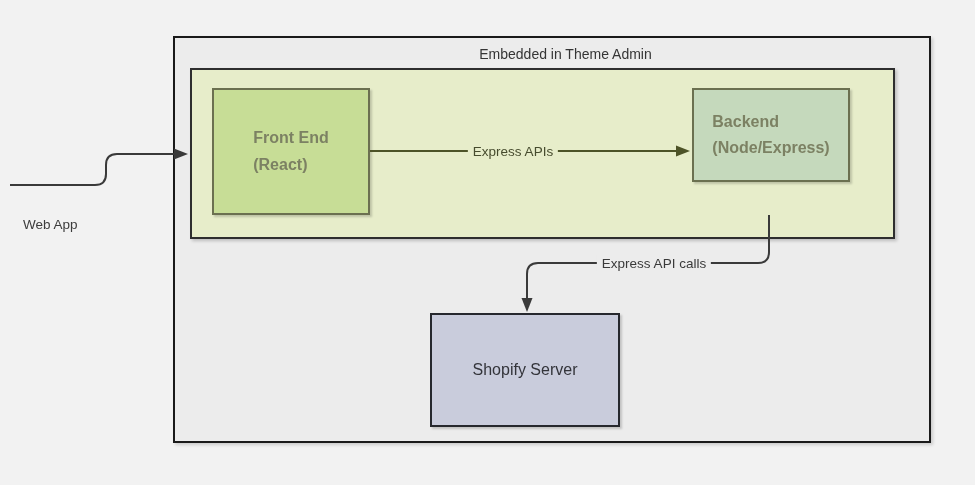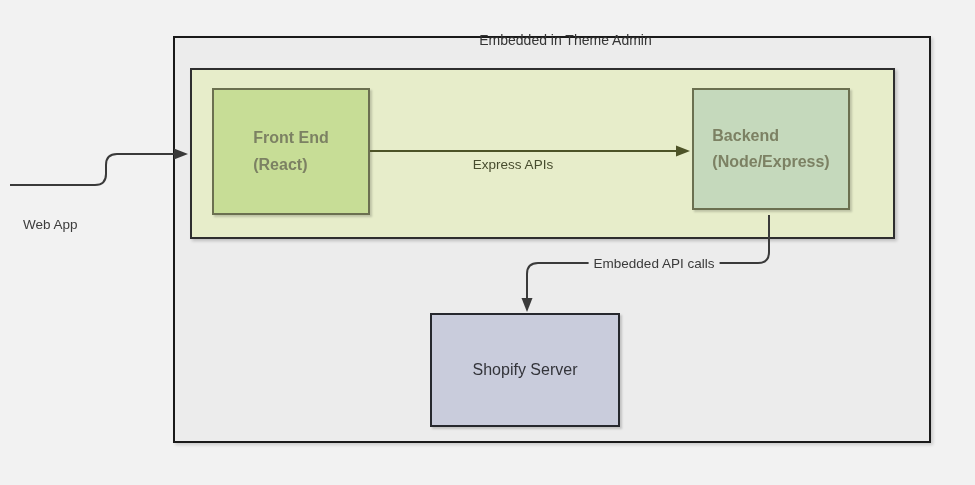--- a/index.html
+++ b/index.html
@@ -16,21 +16,21 @@
   }
   .abs { position: absolute; box-sizing: border-box; }
 
   .outer-box {
     left: 173px; top: 36px; width: 758px; height: 407px;
     background: #ececec;
     border: 2px solid #1a1a1a;
     box-shadow: 2px 2px 3px rgba(0,0,0,0.16);
   }
   .outer-title {
-    left: 173px; top: 32px; width: 785px;
+    left: 173px; top: 46px; width: 785px;
     text-align: center;
     font-size: 14px;
     color: #353535;
   }
   .inner-box {
     left: 190px; top: 68px; width: 705px; height: 171px;
     background: #e7edca;
     border: 2px solid #2e2e2e;
     box-shadow: 2px 2px 3px rgba(0,0,0,0.2);
   }
@@ -44,21 +44,21 @@
     line-height: 1.65;
   }
   .node-frontend {
     left: 212px; top: 88px; width: 158px; height: 127px;
     background: #c7dd96;
     border: 2px solid #6b7050;
     color: #7c8163;
     font-weight: bold;
   }
   .node-backend {
-    left: 692px; top: 88px; width: 158px; height: 122px;
+    left: 692px; top: 88px; width: 158px; height: 94px;
     background: #c5d9bc;
     border: 2px solid #6b7050;
     color: #7c8163;
     font-weight: bold;
   }
   .node-shopify {
     left: 430px; top: 313px; width: 190px; height: 114px;
     background: #c9ccdc;
     border: 2px solid #26282e;
     color: #33343a;
@@ -72,21 +72,21 @@
     padding: 1px 5px;
     white-space: nowrap;
   }
   .label-webapp {
     left: 18px; top: 176px;
     background: #f2f2f2;
     color: #3c3c3c;
     margin-top: 40px;
   }
   .label-express {
-    left: 513px; top: 164px;
+    left: 513px; top: 151px;
     transform: translate(-50%, -50%);
     background: #e7edca;
     color: #474c2e;
   }
   .label-shopify-calls {
     left: 654px; top: 263px;
     transform: translate(-50%, -50%);
     background: #ececec;
     color: #3a3a3a;
   }
@@ -118,15 +118,15 @@
     <path d="M 690 151 L 676 145.5 L 676 156.5 Z" stroke="none" fill="#4d5327"></path>
 
     <path d="M 769 215 V 252 Q 769 263 758 263 H 538 Q 527 263 527 274 V 300" fill="none" stroke-width="2" stroke="#3a3a3a"></path>
     <path d="M 527 312 L 521.5 298 L 532.5 298 Z" stroke="none" fill="#3a3a3a"></path>
   </svg>
 
   <div class="abs edge-label label-webapp" style="color: rgb(60, 60, 60); background-color: rgb(242, 242, 242);">Web App</div>
 
   <div class="abs edge-label label-express" style="color: rgb(71, 76, 46); background-color: rgb(231, 237, 202);">Express APIs</div>
 
-  <div class="abs edge-label label-shopify-calls" style="color: rgb(58, 58, 58); background-color: rgb(236, 236, 236);">Embedded API calls</div>
+  <div class="abs edge-label label-shopify-calls" style="color: rgb(58, 58, 58); background-color: rgb(236, 236, 236);">Express API calls</div>
 
 </div>
 
 </body></html>

